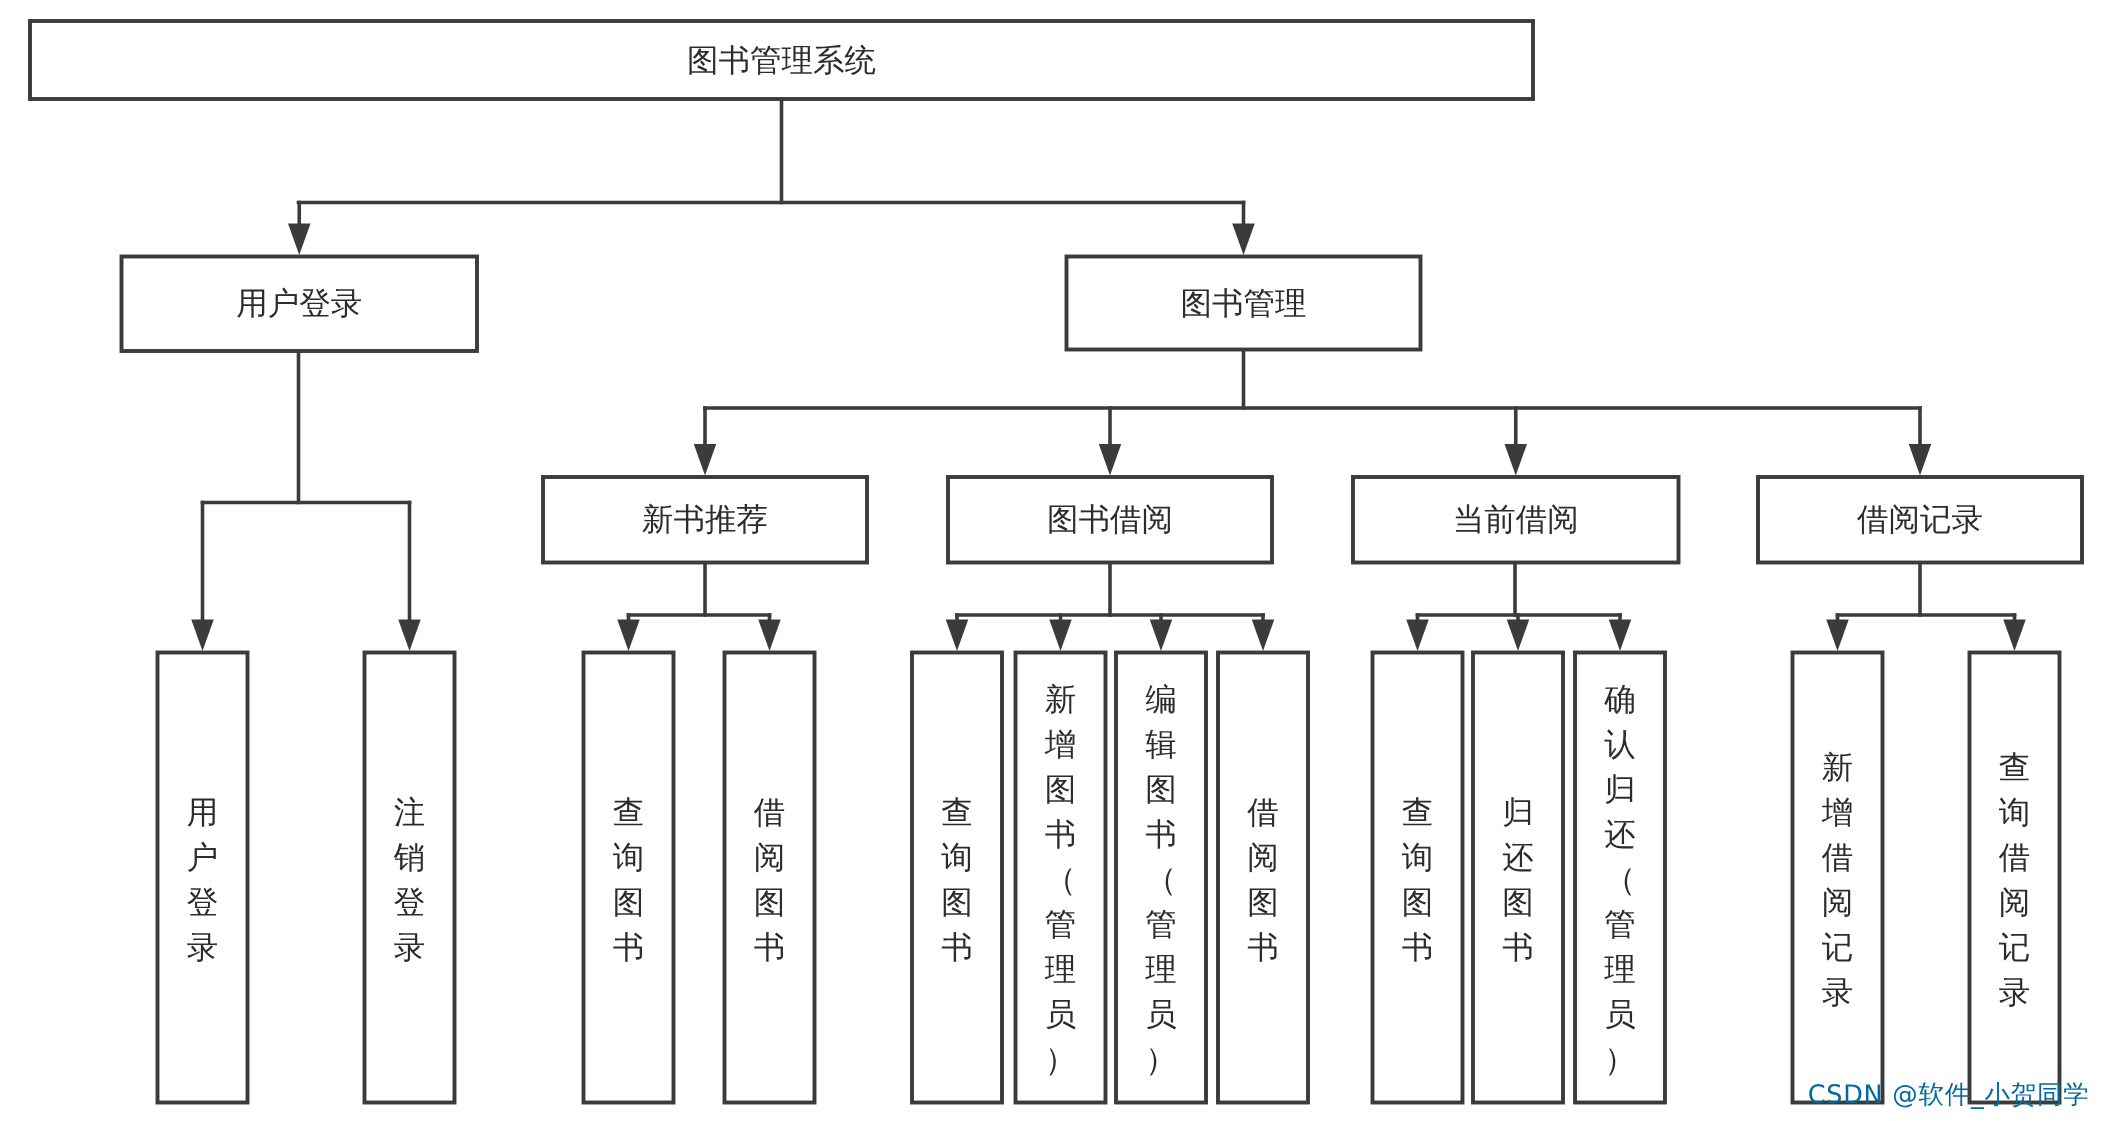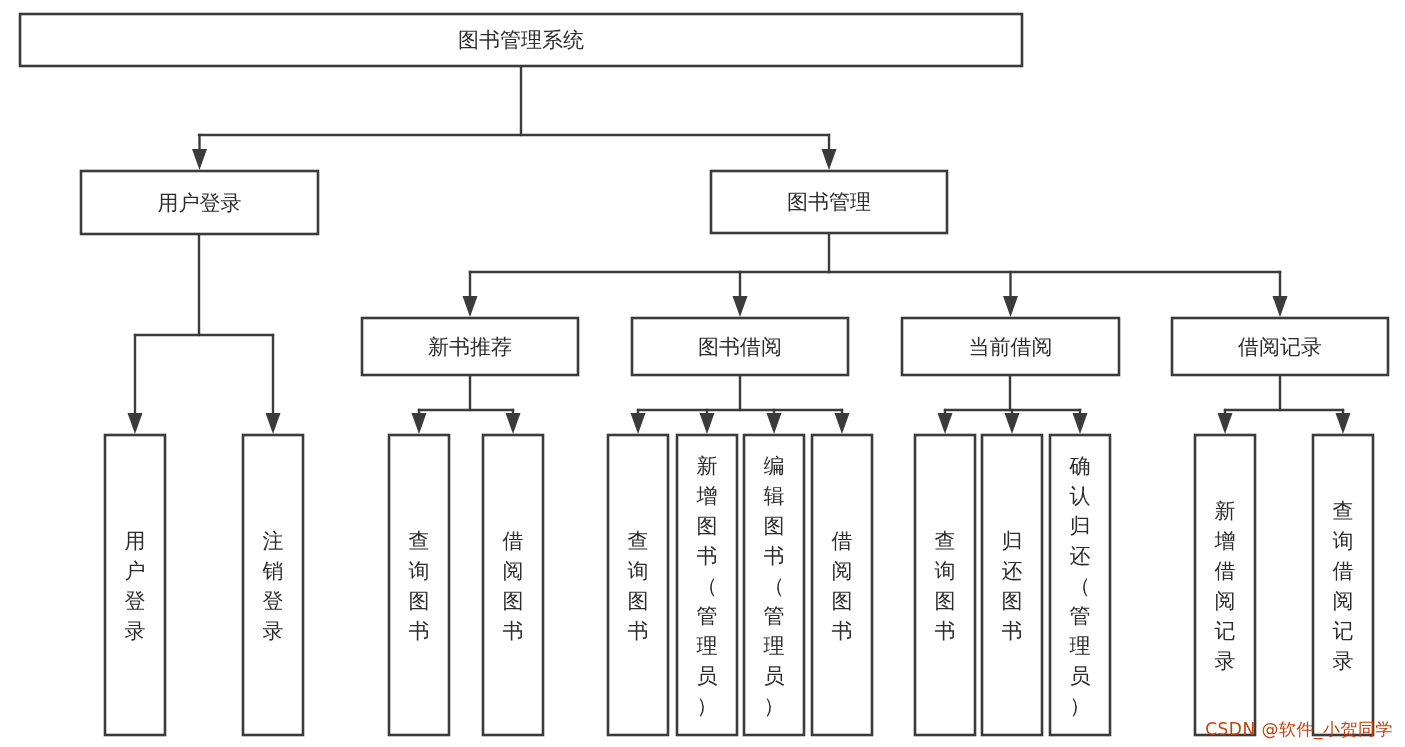--- a/index.html
+++ b/index.html
@@ -55,21 +55,21 @@
     fill: #2c2c2c;
     text-anchor: middle;
     white-space: pre;
   }
   .watermark {
     position: absolute;
     right: 12px;
     bottom: 6px;
     font-family: "DejaVu Sans", "Liberation Sans", sans-serif;
     font-size: 17px;
-    color: #c2410c;
+    color: #0369a1;
     letter-spacing: 0.5px;
     user-select: none;
     pointer-events: none;
   }
 </style>
 </head>
 <body>
 
 <div id="diagram-root">
   <svg class="canvas" viewBox="0 0 1405 747" xmlns="http://www.w3.org/2000/svg">

